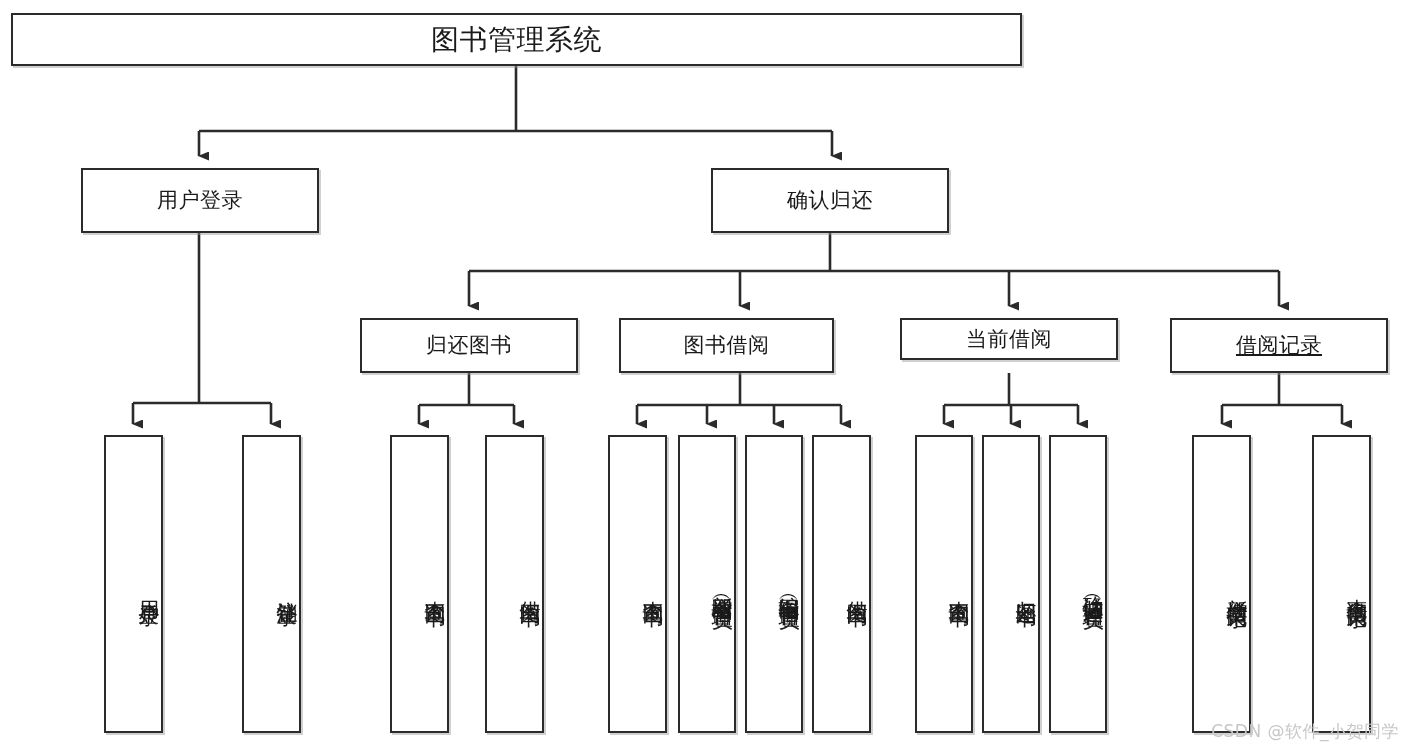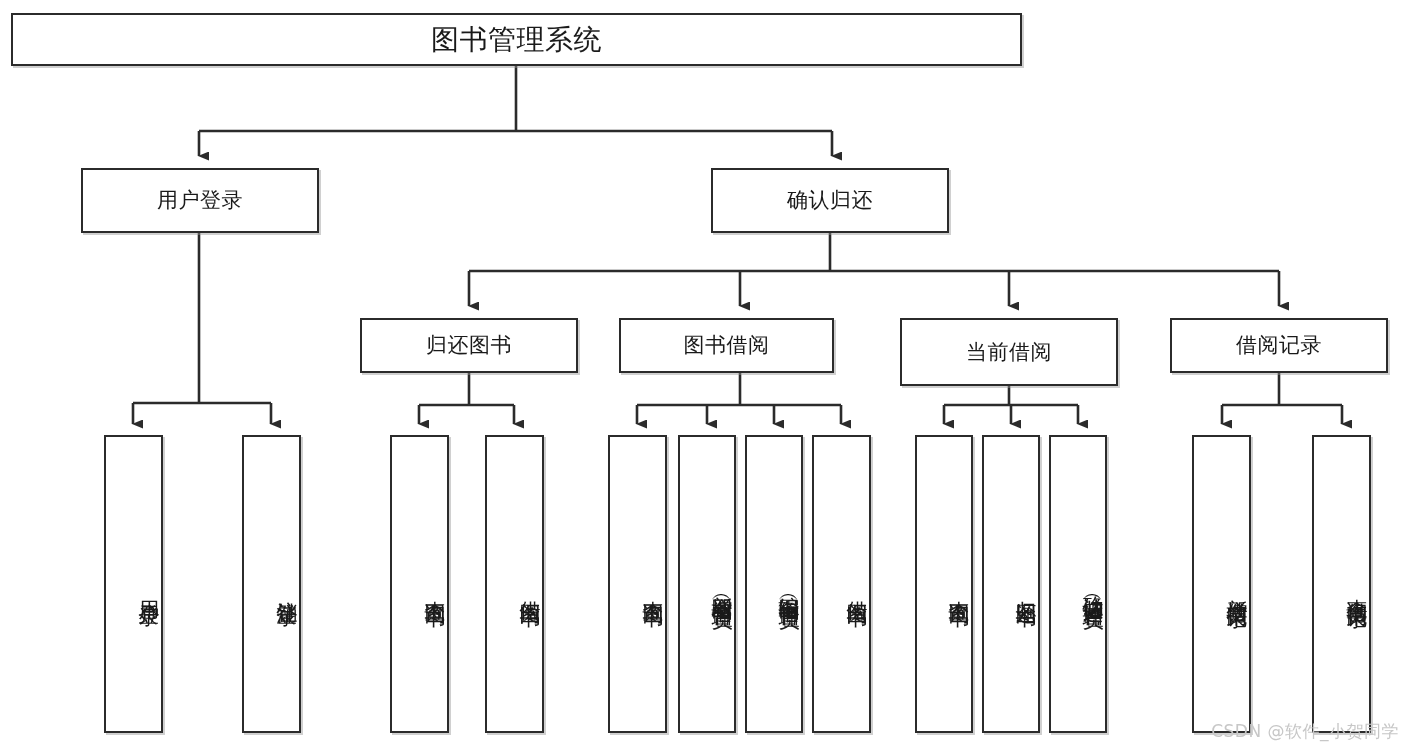--- a/index.html
+++ b/index.html
@@ -123,22 +123,22 @@
     </g>
   </svg>
 
   <div class="node node-h node-root" style="left:11px; top:13px; width:1011px; height:53px;">图书管理系统</div>
 
   <div class="node node-h" style="left:81px; top:168px; width:238px; height:65px;">用户登录</div>
   <div class="node node-h" style="left:711px; top:168px; width:238px; height:65px;">确认归还</div>
 
   <div class="node node-h" style="left:360px; top:318px; width:218px; height:55px;">归还图书</div>
   <div class="node node-h" style="left:610px; top:318px; width:215px; height:55px;margin-left:9px;">图书借阅</div>
-  <div class="node node-h" style="left:900px; top:318px; width:218px; height:68px;">当前借阅</div>
-  <div class="node node-h" style="left:1170px; top:318px; width:218px; height:55px;">借阅记录</div>
+  <div class="node node-h" style="left:900px; top:318px; width:218px; height:42px;">当前借阅</div>
+  <div class="node node-h" style="left:1170px; top:318px; width:218px; height:55px;text-decoration:underline;">借阅记录</div>
 
   <div class="node node-v" style="left:104px; top:435px; width:59px; height:298px;">
     <span class="vtext">用户登录</span>
   </div>
   <div class="node node-v" style="left:242px; top:435px; width:59px; height:298px;">
     <span class="vtext">注销登录</span>
   </div>
 
   <div class="node node-v" style="left:390px; top:435px; width:59px; height:298px;">
     <span class="vtext">查询图书</span>

